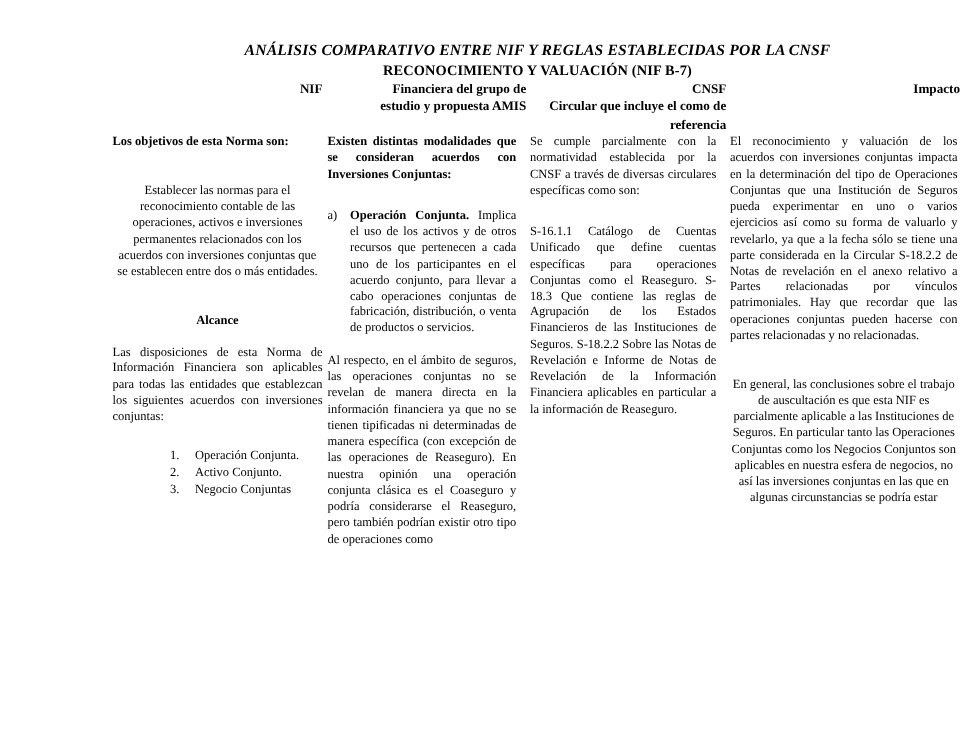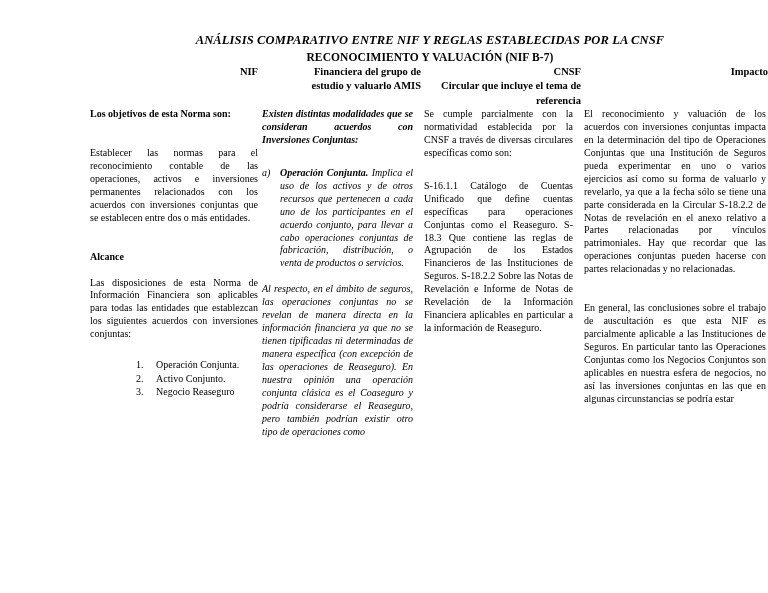--- a/index.html
+++ b/index.html
@@ -76,31 +76,31 @@
   .col4 { width: 187px; }
 
   tbody td {
     font-size: 10px;
     line-height: 1.295;
     text-align: justify;
     text-justify: inter-word;
     padding: 14px 9px 0 1px;
     hyphens: none;
   }
-  tbody td.c2 { padding-left: 4px; padding-right: 8px; font-style: italic; }
+  tbody td.c2 { padding-left: 4px; padding-right: 8px; }
   tbody td.c3 { padding-left: 3px; padding-right: 8px; }
   tbody td.c4 { padding-left: 3px; padding-right: 2px; }
 
   p.para {
     margin: 0 0 0 0;
     text-align: justify;
   }
   p.gap-before { margin-top: 13px; }
   p.gap-before-lg { margin-top: 20px; }
-  p.gap-before-xl { margin-top: 26px; }
+  p.gap-before-xl { margin-top: 26px; text-align: center; }
 
   .bold { font-weight: bold; }
   .heading {
     font-weight: bold;
     text-align: justify;
     margin: 0;
   }
   .heading-left {
     font-weight: bold;
     text-align: left;
@@ -164,44 +164,44 @@
         <col class="col3">
         <col class="col4">
       </colgroup>
       <thead>
         <tr>
           <th>
             <span>NIF</span>
           </th>
           <th>
             <span>Financiera del grupo de</span><br>
-            <span>estudio y valuarlo AMIS</span>
+            <span>estudio y propuesta AMIS</span>
           </th>
           <th>
             <span>CNSF</span><br>
-            <span>Circular que incluye el tema de</span><br>
+            <span>Circular que incluye el como de</span><br>
             <span>referencia</span>
           </th>
           <th>
             <span>Impacto</span>
           </th>
         </tr>
       </thead>
       <tbody>
         <tr>
 
           <td class="c1">
             <p class="heading-left"><span class="bold">Los objetivos de esta Norma son</span><span>:</span></p>
             <p class="para gap-before-xl">Establecer las normas para el reconocimiento contable de las operaciones, activos e inversiones permanentes relacionados con los acuerdos con inversiones conjuntas que se establecen entre dos o más entidades.</p>
             <p class="heading-left gap-before-xl">Alcance</p>
             <p class="para gap-before">Las disposiciones de esta Norma de Información Financiera son aplicables para todas las entidades que establezcan los siguientes acuerdos con inversiones conjuntas:</p>
             <ol class="numlist">
               <li>Operación Conjunta.</li>
               <li>Activo Conjunto.</li>
-              <li>Negocio Reaseguro</li>
+              <li>Negocio Conjuntas</li>
             </ol>
           </td>
 
           <td class="c2">
             <p class="heading">Existen distintas modalidades que se consideran acuerdos con Inversiones Conjuntas:</p>
             <ul class="abclist">
               <li>
                 <span class="marker">a)</span><span class="bold">Operación Conjunta.</span> <span>Implica el uso de los activos y de otros recursos que pertenecen a cada uno de los participantes en el acuerdo conjunto, para llevar a cabo operaciones conjuntas de fabricación, distribución, o venta de productos o servicios.</span>
               </li>
             </ul>

